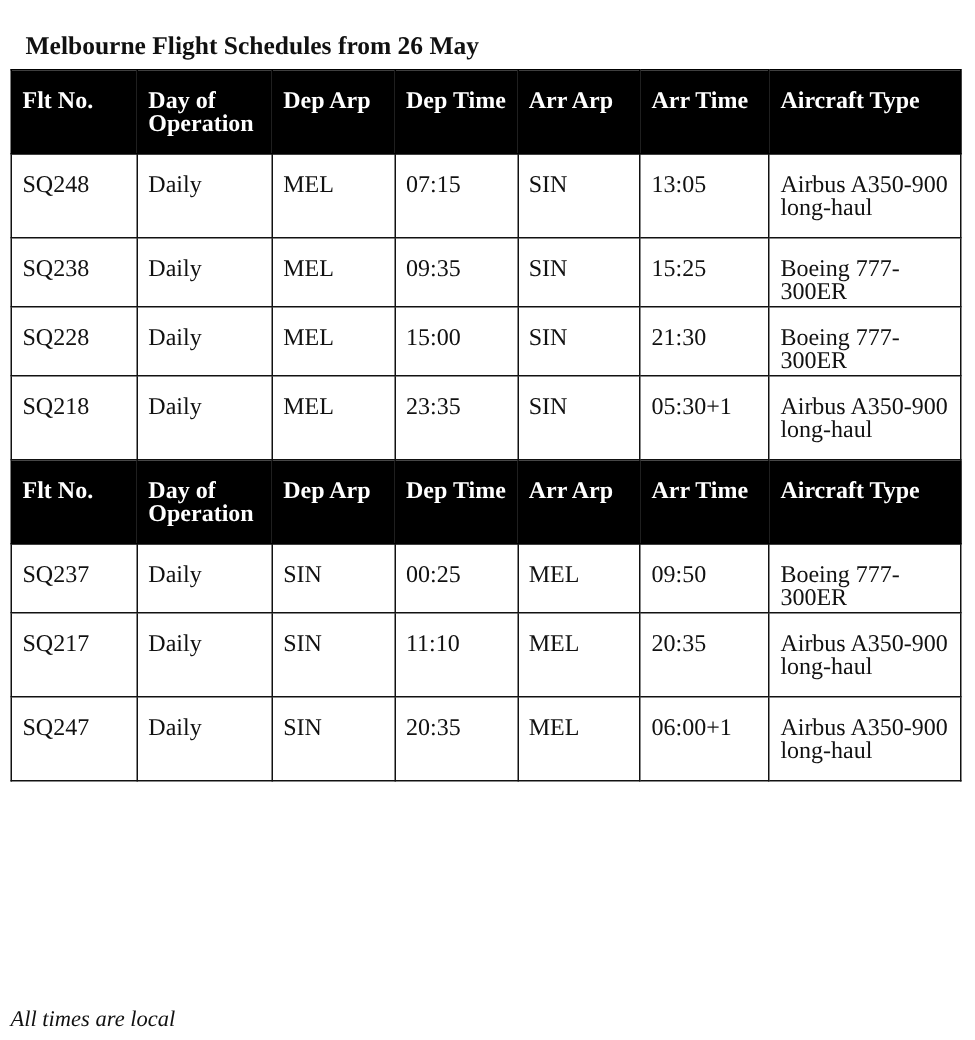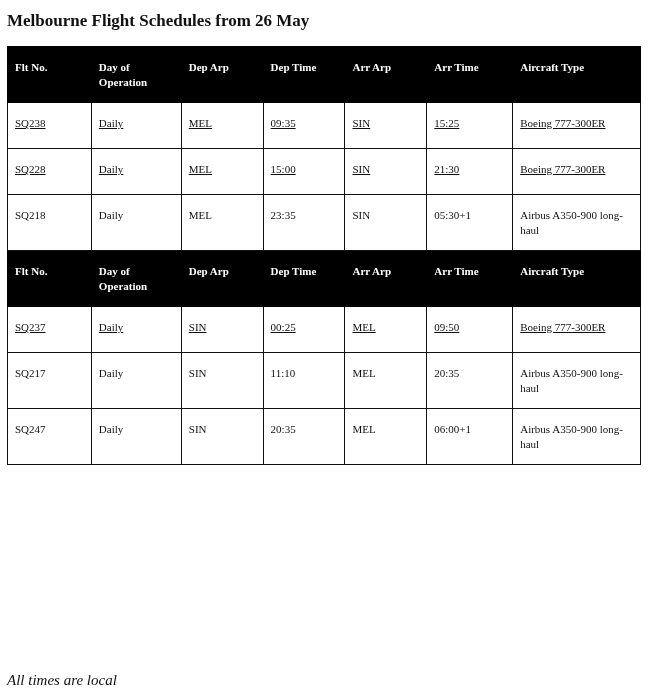--- a/index.html
+++ b/index.html
@@ -4,41 +4,41 @@
 <style>
   html, body { margin: 0; padding: 0; background: #ffffff; }
   body {
     width: 650px; height: 693px; overflow: hidden;
     font-family: "Liberation Serif", "DejaVu Serif", serif;
     color: #111;
     position: relative;
   }
   .title {
     position: absolute; left: 7px; top: 11px;
-    font-size: 17px; font-weight: bold; margin: 0;
+    font-size: 17px; font-weight: bold; margin: 10px;
   }
   table.sched {
     position: absolute; left: 7px; top: 46px;
     width: 634px;
     border-collapse: collapse;
-    font-size: 11px;
+    font-size: 16px;
   }
   table.sched td, table.sched th {
     border: 1.5px solid #111;
     text-align: left; vertical-align: top;
     padding: 13px 7px 0 7px;
     line-height: 15px;
   }
   table.sched th {
     background: #000; color: #fff; font-weight: bold;
     border-color: #000;
   }
   tr.hdr { height: 56px; }
   tr.tall { height: 56px; }
-  tr.short { height: 46px; text-decoration: underline; }
+  tr.short { height: 46px; }
   col.c1 { width: 84px; } col.c2 { width: 90px; } col.c3 { width: 82px; }
   col.c4 { width: 82px; } col.c5 { width: 82px; } col.c6 { width: 86px; }
   col.c7 { width: 128px; }
   .note {
     position: absolute; left: 7px; top: 672px;
     font-style: italic; font-size: 15px; margin: 0;
   }
 </style>
 </head>
 <body>
@@ -57,20 +57,29 @@
   </colgroup>
   <tbody>
     <tr class="hdr">
       <th>Flt No.</th>
       <th>Day of Operation</th>
       <th>Dep Arp</th>
       <th>Dep Time</th>
       <th>Arr Arp</th>
       <th>Arr Time</th>
       <th>Aircraft Type</th>
+    </tr>
+    <tr class="tall">
+      <td>SQ248</td>
+      <td>Daily</td>
+      <td>MEL</td>
+      <td>07:15</td>
+      <td>SIN</td>
+      <td>13:05</td>
+      <td>Airbus A350-900 long-haul</td>
     </tr>
     <tr class="short">
       <td>SQ238</td>
       <td>Daily</td>
       <td>MEL</td>
       <td>09:35</td>
       <td>SIN</td>
       <td>15:25</td>
       <td>Boeing 777-300ER</td>
     </tr>

